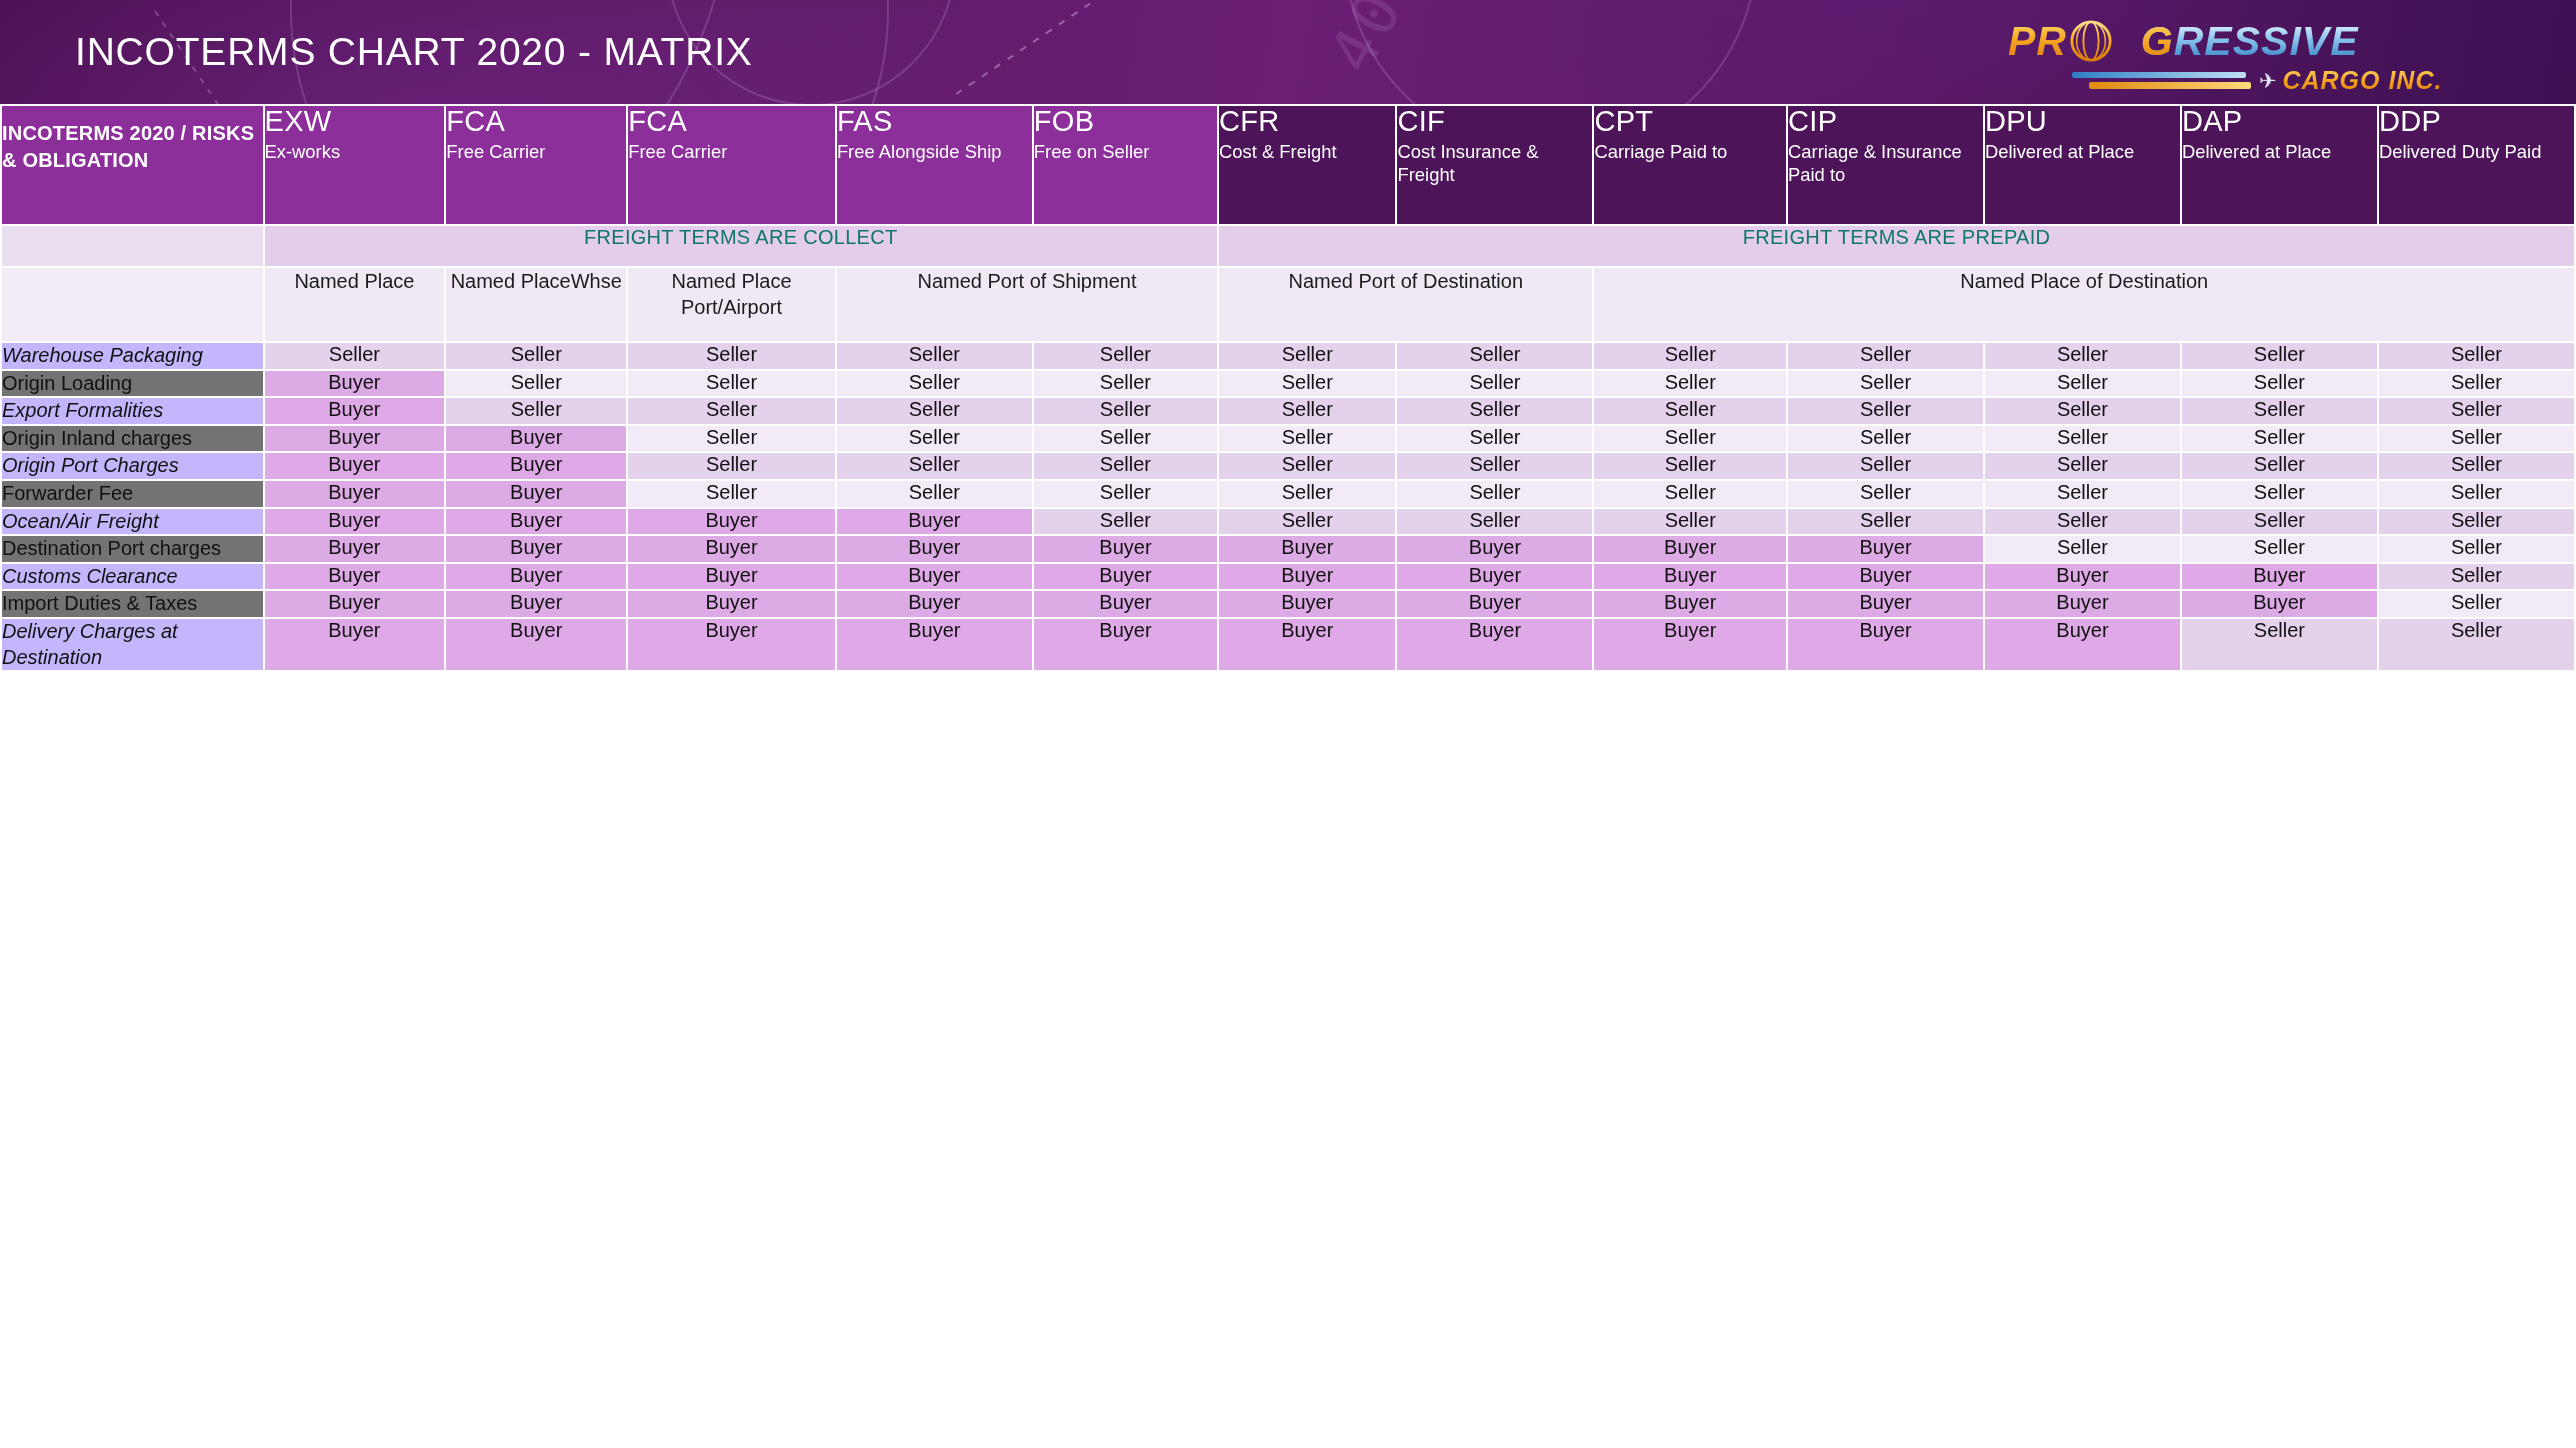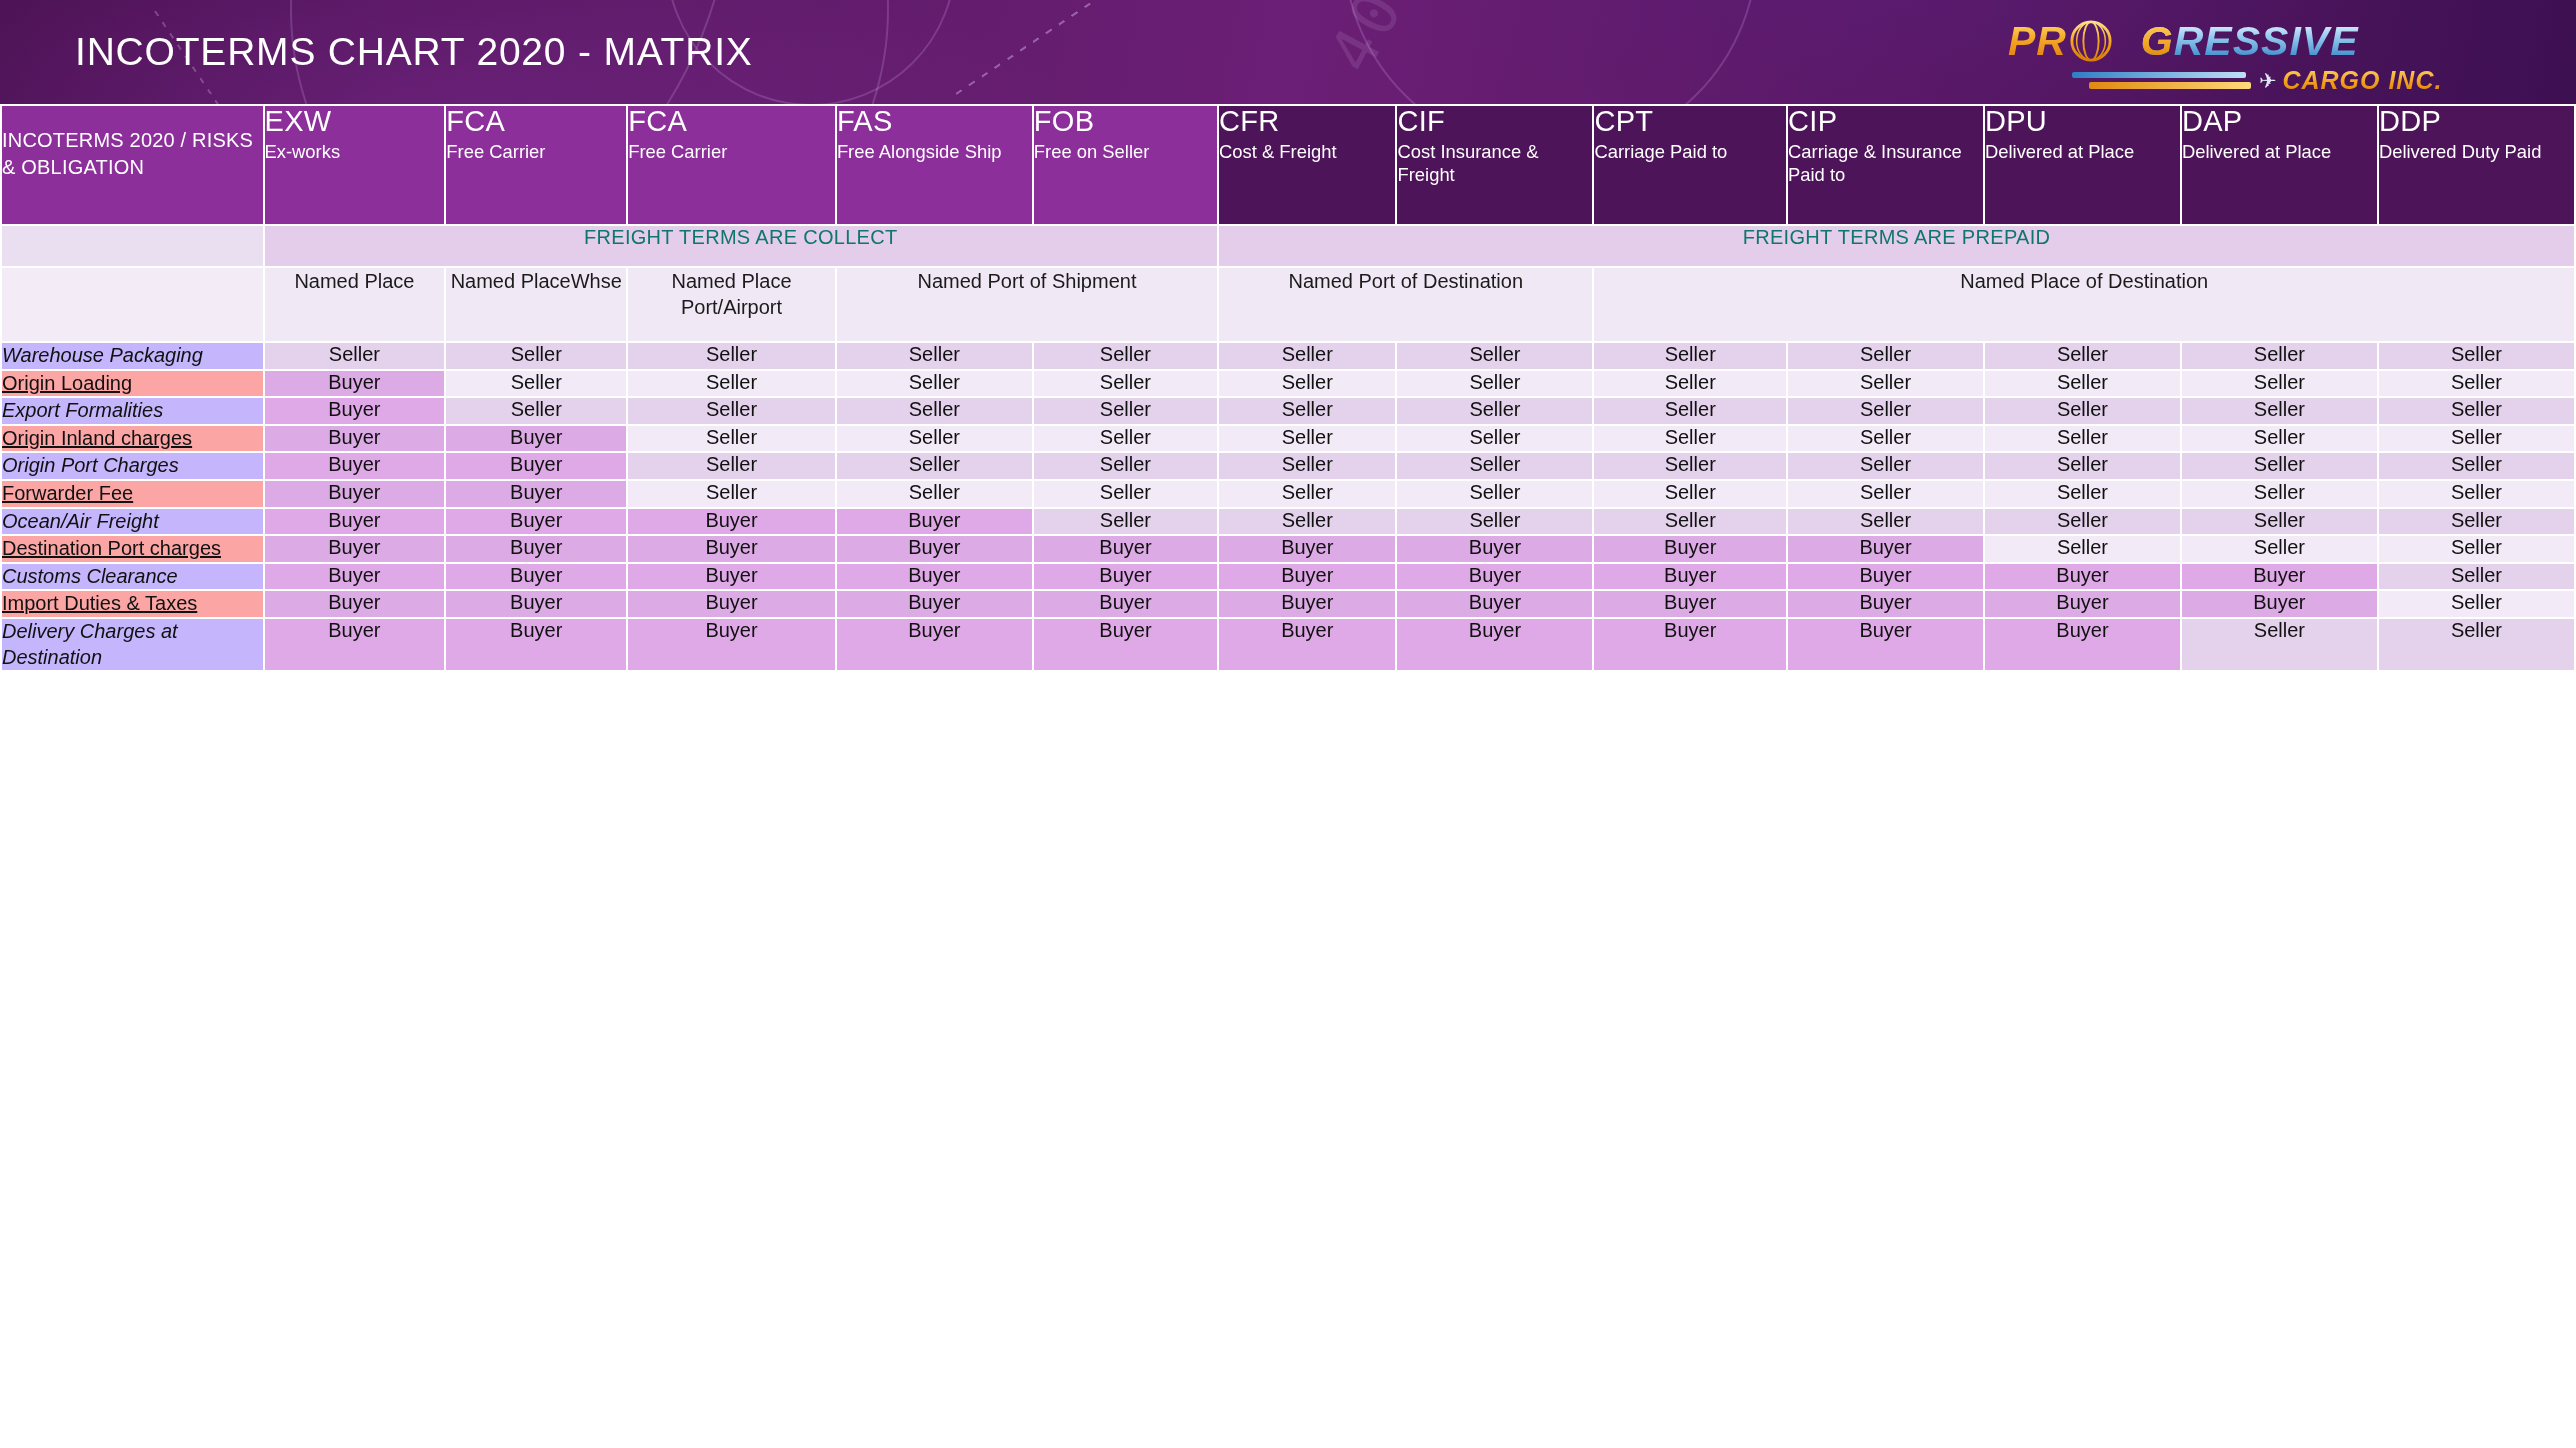--- a/index.html
+++ b/index.html
@@ -106,21 +106,21 @@
   }
   table.matrix td { vertical-align: top; padding: 0; }
 
   .hd {
     background: #8d2f9a; color: #ffffff; height: 118px;
     padding: 11.6px 13.5px 9.7px 15.5px; vertical-align: top;
   }
   .hd.dark { background: #4e1459; }
   .hd .code { font-size: 29px; font-weight: normal; line-height: 1.05; letter-spacing: 0.3px; }
   .hd .desc { font-size: 18.4px; font-weight: 400; line-height: 1.22; margin-top: 4.8px; }
-  .hd.corner { background: #8d2f9a; padding-top: 21px; }
+  .hd.corner { background: #8d2f9a; padding-top: 14px; font-weight: bold; }
   .hd.corner .corner-text { font-size: 20px; line-height: 1.33; letter-spacing: 0.2px; }
 
   .band {
     background: #e3cdea; color: #0f766e; height: 40px;
     text-align: center; vertical-align: middle;
     font-size: 20px; letter-spacing: 0.3px;
   }
   .band.blank { background: #eadff0; }
 
   .sub {
@@ -134,21 +134,21 @@
     color: #111111; font-size: 20px; line-height: 1.28;
     padding: 11.6px 0 11.6px 15.5px; vertical-align: middle;
   }
   .cell {
     text-align: center; vertical-align: middle;
     color: #111111; font-size: 20px;
   }
 
   
   tr.band-a .rl   { background: #c4b5fd; font-style: italic; }
-  tr.band-b .rl   { background: #fca5a5; text-decoration: underline; }
+  tr.band-b .rl   { background: #737373; }
   tr.band-a .seller { background: #e4d1ec; }
   tr.band-b .seller { background: #f2eaf7; }
   tr.band-a .buyer  { background: #dfa8e6; }
   tr.band-b .buyer  { background: #dcaae4; }
 </style>
 </head>
 <body>
 
 <div id="page">
 

